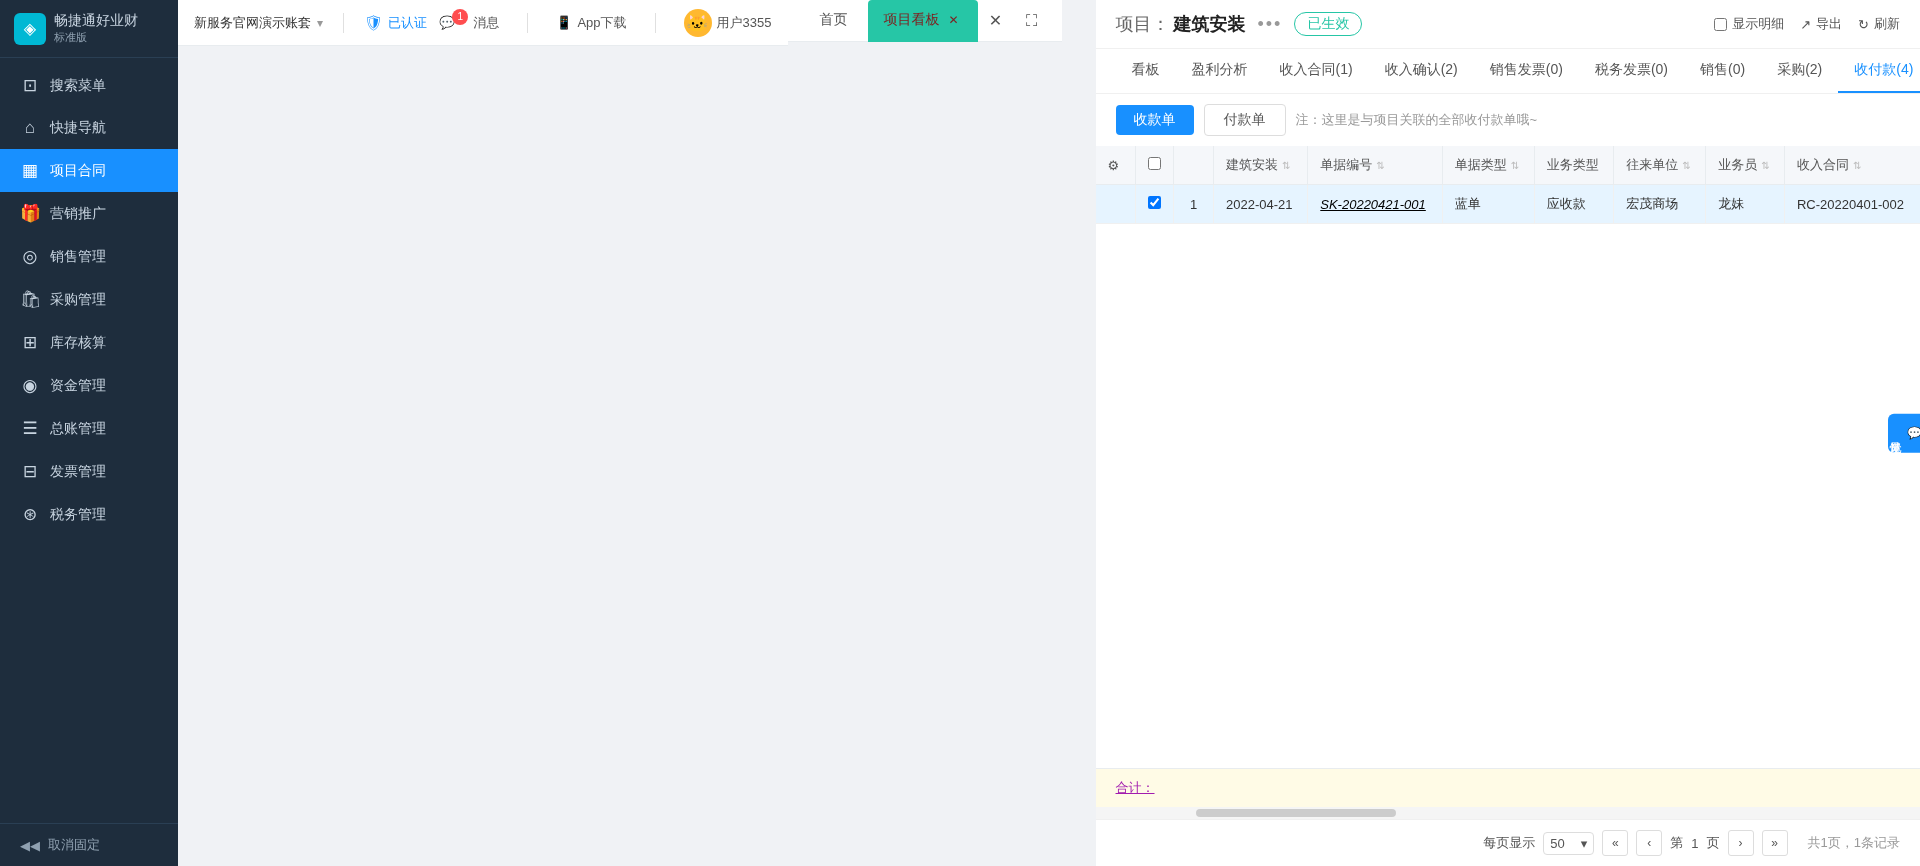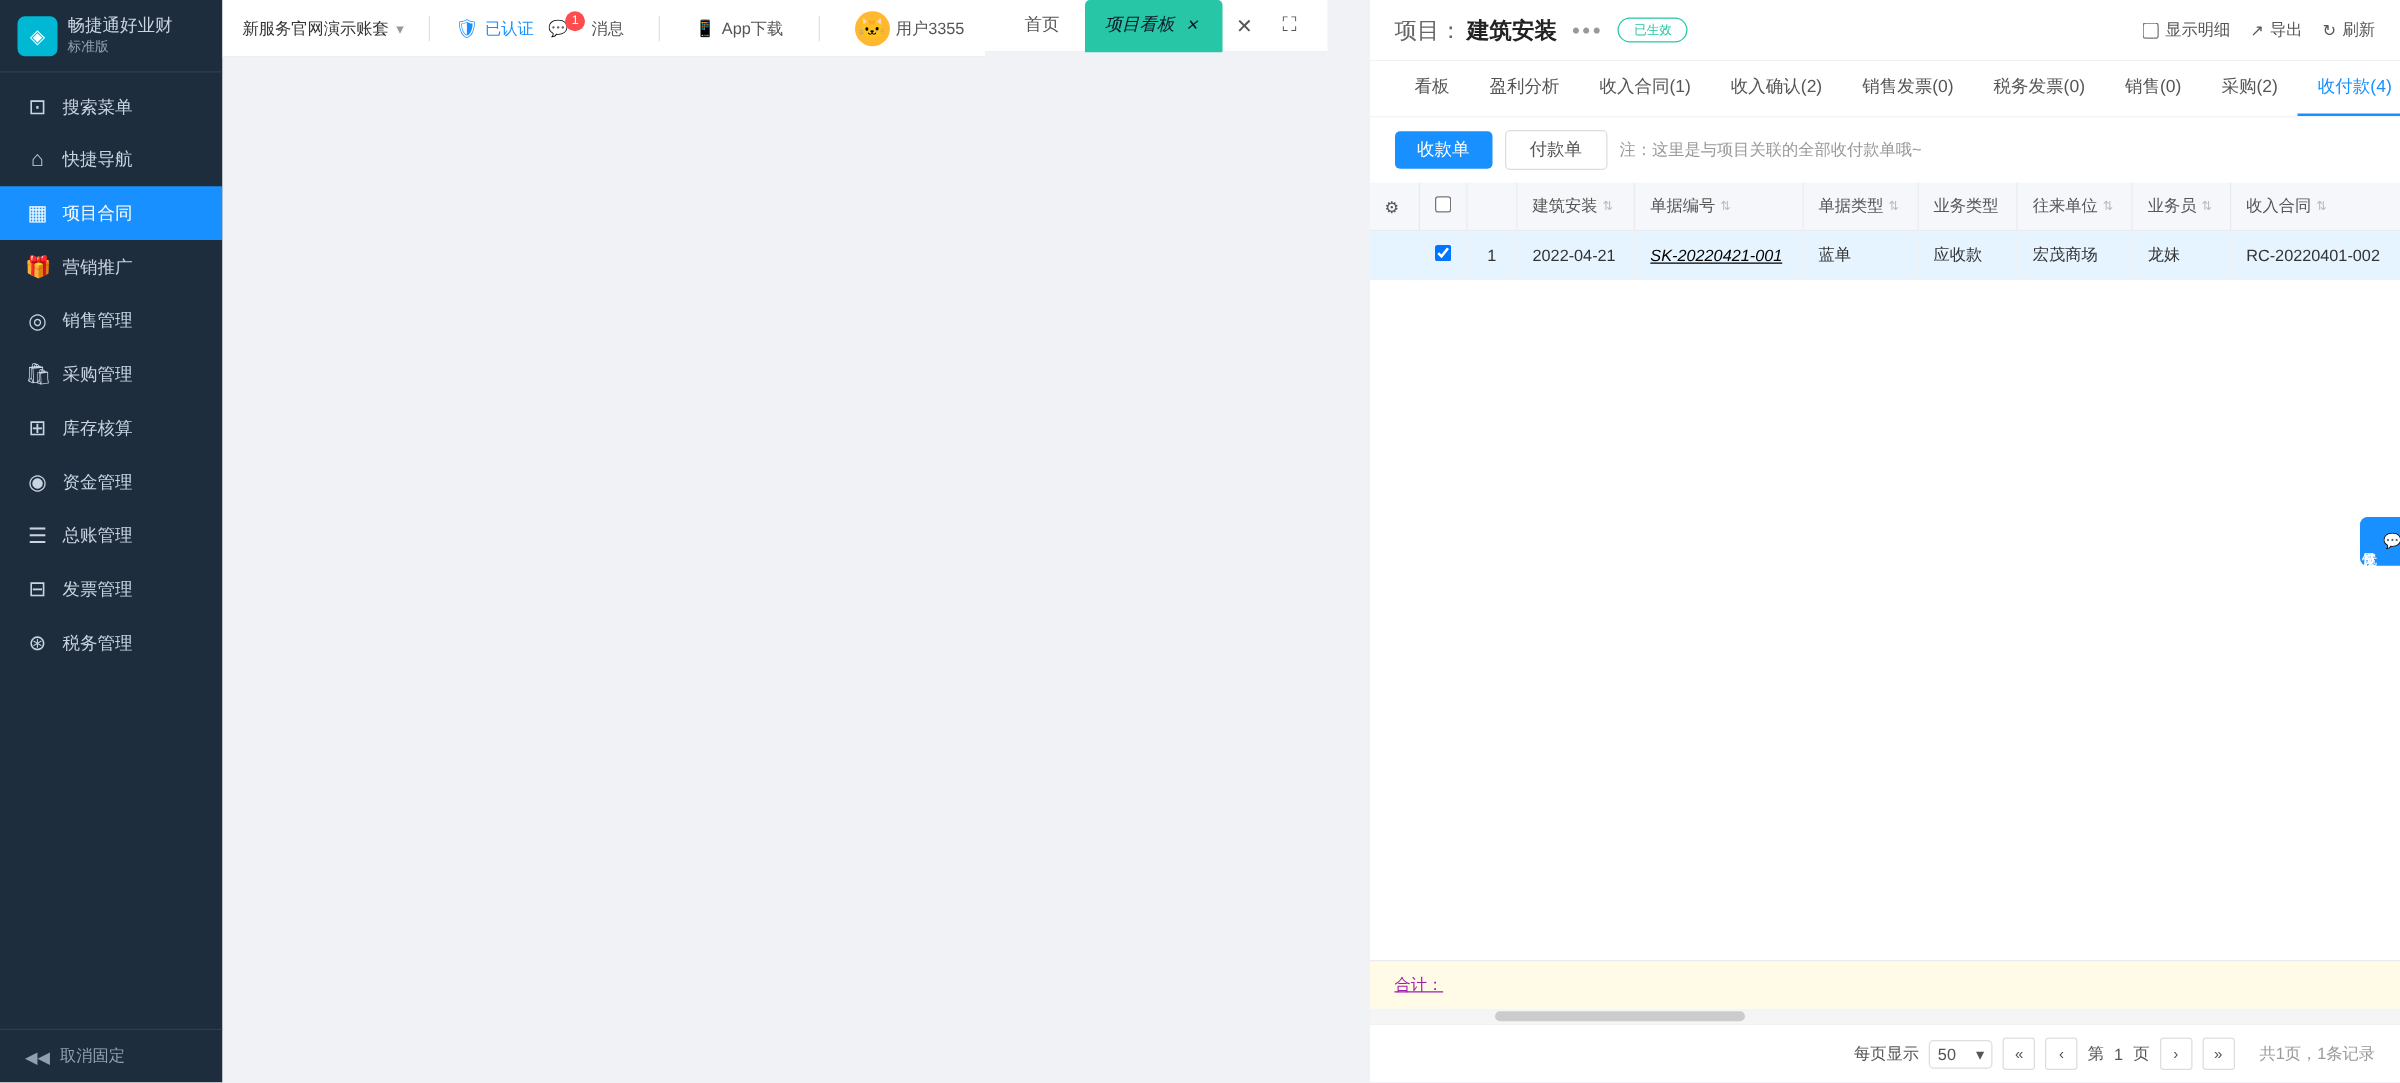--- a/index.html
+++ b/index.html
@@ -148,24 +148,23 @@
       display: flex;
       align-items: center;
       font-size: 14px;
       color: #555;
       cursor: pointer;
       border-bottom: 2px solid transparent;
       gap: 6px;
     }
     .tab-item.active {
       background: #26c6a6;
-      color: #0f172a;
+      color: #7f1d1d;
       border-radius: 4px 4px 0 0;
       border-bottom: 2px solid #26c6a6;
-      font-style: italic;
     }
     .tab-close {
       font-size: 12px;
       width: 16px; height: 16px;
       display: flex; align-items: center; justify-content: center;
       border-radius: 50%;
     }
     .tab-bar-actions {
       margin-left: auto;
       display: flex;
@@ -211,21 +210,21 @@
       color: #999;
       font-size: 18px;
       cursor: pointer;
       letter-spacing: 2px;
     }
     .status-badge {
       border: 1px solid #26c6a6;
       color: #26c6a6;
       border-radius: 12px;
       padding: 2px 12px;
-      font-size: 10px;
+      font-size: 14px;
     }
     .page-header-actions {
       margin-left: auto;
       display: flex;
       align-items: center;
       gap: 16px;
     }
     .page-header-action-btn {
       display: flex;
       align-items: center;

